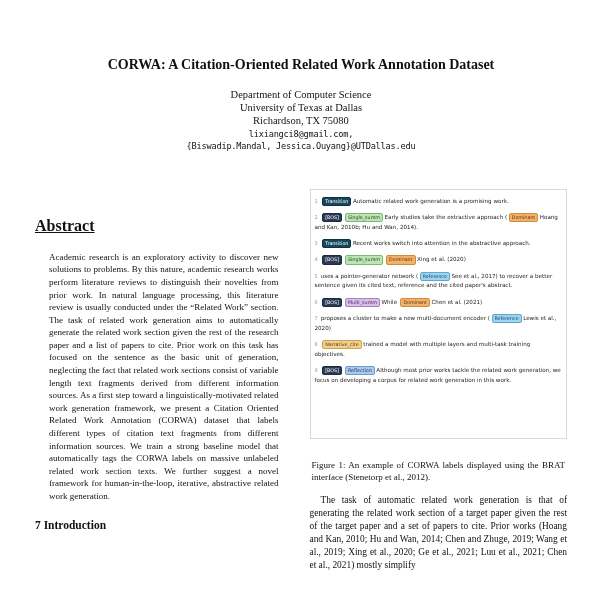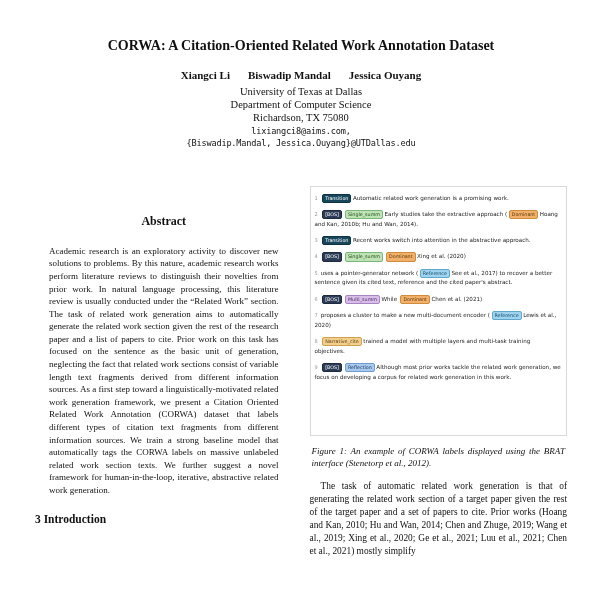--- a/index.html
+++ b/index.html
@@ -1,64 +1,61 @@
 <!DOCTYPE html>
 <html><head>
 <meta charset="utf-8">
 <style>
   html,body{margin:0;padding:0;background:#e8e8e8;}
   .page{
     width:600px;height:600px;margin:0 auto;background:#ffffff;
-    box-sizing:border-box;padding:37px 33px 0 35px;overflow:hidden;
+    box-sizing:border-box;padding:56px 33px 0 35px;overflow:hidden;
     font-family:"Liberation Serif",serif;color:#111;position:relative;
   }
   .paper-title{font-size:14px;font-weight:bold;text-align:center;margin:0 0 14px 0;line-height:1.25;}
   .authors{ text-align:center;font-weight:bold;font-size:11px;margin-bottom:4px;}
   .authors .author{margin:0 9px;}
   .affil{text-align:center;font-size:10.5px;line-height:1.28;}
   .emails{text-align:center;font-family:"DejaVu Sans Mono",monospace;font-size:8.6px;line-height:1.45;letter-spacing:-0.2px;}
   .columns{display:flex;gap:17px;margin-top:36px;align-items:flex-start;}
   .col{flex:1;min-width:0;}
-  .abstract-heading{text-align:center;font-weight:bold;font-size:12px;margin:28px 0 9px 0;}
+  .abstract-heading{font-weight:bold;font-size:16px;margin:28px 0 9px 0;text-decoration:underline;}
   .abstract-text{font-size:9px;line-height:1.4;text-align:justify;margin:16px 14px;}
   .section-heading{font-size:11.5px;font-weight:bold;margin:15px 0 8px 0;}
   .body-text{font-size:9.4px;line-height:1.38;text-align:justify;margin:0 0 6px 0;}
   .body-text.indent{text-indent:11px;}
   
   .figure{border:1px solid #d9d9d9;background:#fff;padding:7px 5px 5px 4px;
     font-family:"DejaVu Sans",sans-serif;min-height:250px;box-sizing:border-box;}
   .fig-row{font-size:5.6px;line-height:1.75;margin-bottom:6.5px;color:#222;text-align:left;}
   .fig-num{color:#999;margin-right:3px;font-size:5px;}
   .chip{display:inline-block;font-size:4.8px;line-height:1.5;padding:0 2px;border-radius:2px;margin:0 1.5px;white-space:nowrap;}
-  .fig-caption{font-size:9px;line-height:1.35;margin:9px 2px 11px 2px;text-align:justify;font-style:italic;}
+  .fig-caption{font-size:9px;line-height:1.35;margin:20px 2px 11px 2px;text-align:justify;}
 </style>
 </head>
 <body>
 
 <div class="page">
 
   <h1 class="paper-title">CORWA: A Citation-Oriented Related Work Annotation Dataset</h1>
 
-  <div class="authors">
-    <span class="author">Xiangci Li</span><span class="author">Biswadip Mandal</span><span class="author">Jessica Ouyang</span>
-  </div>
 
+  <div class="affil">Department of Computer Science</div>
   <div class="affil">University of Texas at Dallas</div>
-  <div class="affil">Department of Computer Science</div>
   <div class="affil">Richardson, TX 75080</div>
 
-  <div class="emails">lixiangci8@aims.com,</div>
+  <div class="emails">lixiangci8@gmail.com,</div>
   <div class="emails">{Biswadip.Mandal, Jessica.Ouyang}@UTDallas.edu</div>
 
   <div class="columns">
 
     <div class="col">
       <div class="abstract-heading">Abstract</div>
       <div class="abstract-text">Academic research is an exploratory activity to discover new solutions to problems. By this nature, academic research works perform literature reviews to distinguish their novelties from prior work. In natural language processing, this literature review is usually conducted under the “Related Work” section. The task of related work generation aims to automatically generate the related work section given the rest of the research paper and a list of papers to cite. Prior work on this task has focused on the sentence as the basic unit of generation, neglecting the fact that related work sections consist of variable length text fragments derived from different information sources. As a first step toward a linguistically-motivated related work generation framework, we present a Citation Oriented Related Work Annotation (CORWA) dataset that labels different types of citation text fragments from different information sources. We train a strong baseline model that automatically tags the CORWA labels on massive unlabeled related work section texts. We further suggest a novel framework for human-in-the-loop, iterative, abstractive related work generation.</div>
-      <div class="section-heading">3   Introduction</div>
+      <div class="section-heading">7   Introduction</div>
     </div>
 
     <div class="col">
       <div class="figure">
         <div>
             <div class="fig-row"><span class="fig-num">1</span><span class="chip" style="background: rgb(23, 71, 92); color: rgb(255, 255, 255); border: 1px solid rgb(14, 50, 66);">Transition</span><span>Automatic related work generation is a promising work.</span></div>
             <div class="fig-row"><span class="fig-num">2</span><span class="chip" style="background: rgb(43, 58, 85); color: rgb(255, 255, 255); border: 1px solid rgb(29, 42, 64);">[BOS]</span><span class="chip" style="background: rgb(191, 227, 180); color: rgb(29, 77, 29); border: 1px solid rgb(122, 183, 122);">Single_summ</span><span>Early studies take the extractive approach (</span><span class="chip" style="background: rgb(242, 176, 106); color: rgb(92, 58, 16); border: 1px solid rgb(207, 140, 58);">Dominant</span><span>Hoang and Kan, 2010b; Hu and Wan, 2014).</span></div>
             <div class="fig-row"><span class="fig-num">3</span><span class="chip" style="background: rgb(23, 71, 92); color: rgb(255, 255, 255); border: 1px solid rgb(14, 50, 66);">Transition</span><span>Recent works switch into attention in the abstractive approach.</span></div>
             <div class="fig-row"><span class="fig-num">4</span><span class="chip" style="background: rgb(43, 58, 85); color: rgb(255, 255, 255); border: 1px solid rgb(29, 42, 64);">[BOS]</span><span class="chip" style="background: rgb(191, 227, 180); color: rgb(29, 77, 29); border: 1px solid rgb(122, 183, 122);">Single_summ</span><span class="chip" style="background: rgb(242, 176, 106); color: rgb(92, 58, 16); border: 1px solid rgb(207, 140, 58);">Dominant</span><span>Xing et al. (2020)</span></div>
             <div class="fig-row"><span class="fig-num">5</span><span>uses a pointer-generator network (</span><span class="chip" style="background: rgb(159, 211, 239); color: rgb(17, 75, 102); border: 1px solid rgb(95, 168, 204);">Reference</span><span>See et al., 2017) to recover a better sentence given its cited text, reference and the cited paper's abstract.</span></div>

